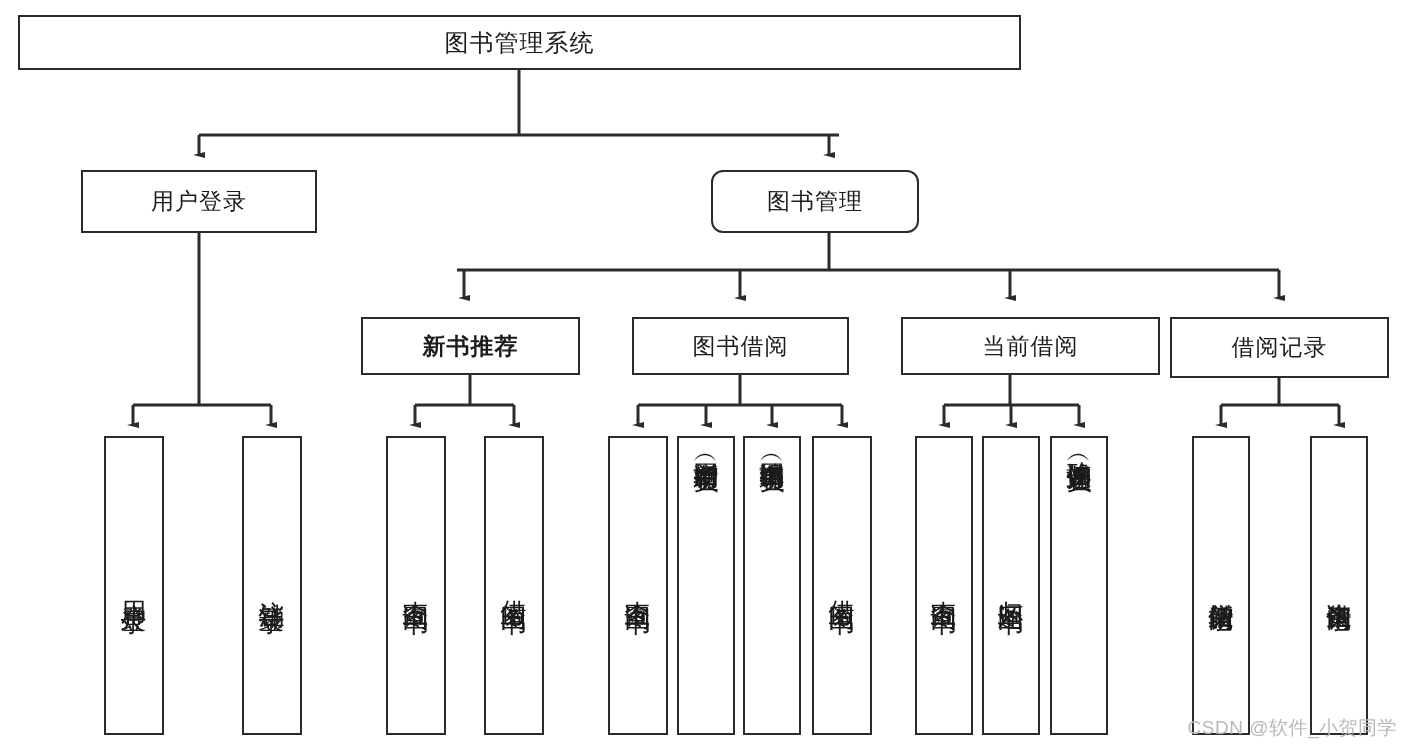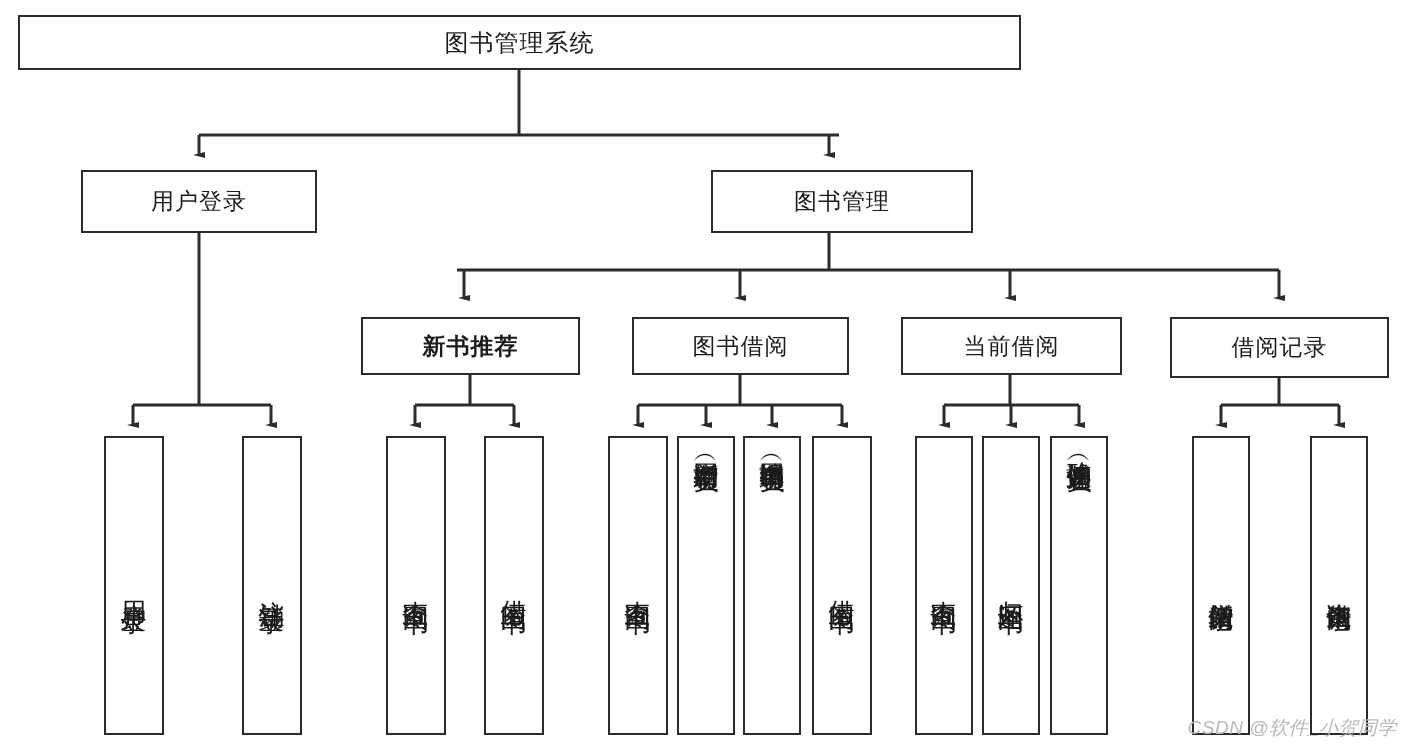--- a/index.html
+++ b/index.html
@@ -73,21 +73,20 @@
     padding-top: 4px;
   }
   .watermark {
     position: absolute;
     right: 8px;
     bottom: 6px;
     font-size: 19px;
     color: #b8b8b8;
     letter-spacing: 0.5px;
     white-space: nowrap;
-    font-style: italic;
   }
 </style>
 </head>
 <body>
 
 <div id="canvas">
 
   <svg class="wires" viewBox="0 0 1405 747">
     <defs>
       <marker id="arrow" markerWidth="10" markerHeight="12" refX="3" refY="6" orient="auto" markerUnits="userSpaceOnUse">
@@ -138,31 +137,31 @@
     </g>
   </svg>
 
   <div class="node root horiz" style="left:18px; top:15px; width:1003px; height:55px;">
     <span class="label">图书管理系统</span>
   </div>
 
   <div class="node horiz" style="left:81px; top:170px; width:236px; height:63px;">
     <span class="label">用户登录</span>
   </div>
-  <div class="node horiz" style="left:711px; top:170px; width:262px; height:63px;">
+  <div class="node horiz" style="left:711px; top:170px; width:208px; height:63px;border-radius:12px;">
     <span class="label">图书管理</span>
   </div>
 
   <div class="node horiz" style="left:361px; top:317px; width:219px; height:58px;font-weight:bold;">
     <span class="label">新书推荐</span>
   </div>
   <div class="node horiz" style="left:632px; top:317px; width:217px; height:58px;">
     <span class="label">图书借阅</span>
   </div>
-  <div class="node horiz" style="left:901px; top:317px; width:221px; height:58px;">
+  <div class="node horiz" style="left:901px; top:317px; width:259px; height:58px;">
     <span class="label">当前借阅</span>
   </div>
   <div class="node horiz" style="left:1170px; top:317px; width:219px; height:61px;">
     <span class="label">借阅记录</span>
   </div>
 
   <div class="node vert" style="left:104px; top:436px; width:60px; height:299px;">
     <div class="vert-inner">
       <span class="label">用户登录</span>
     </div>

